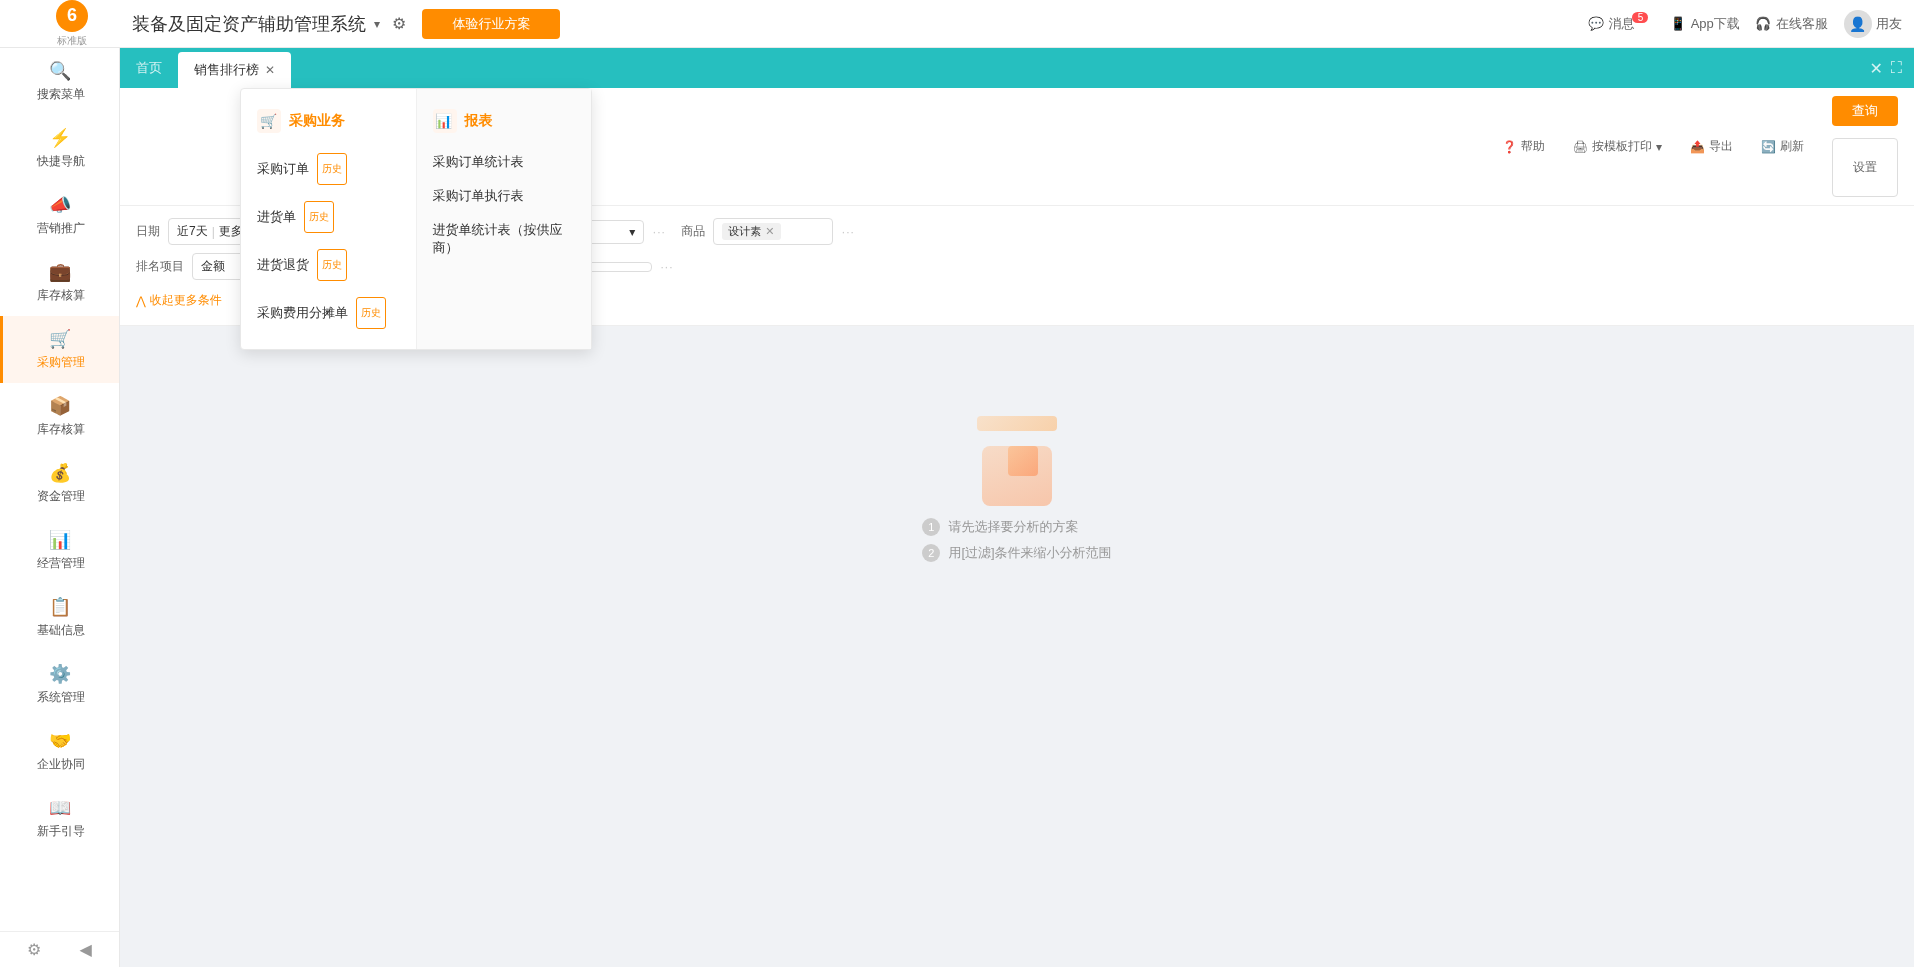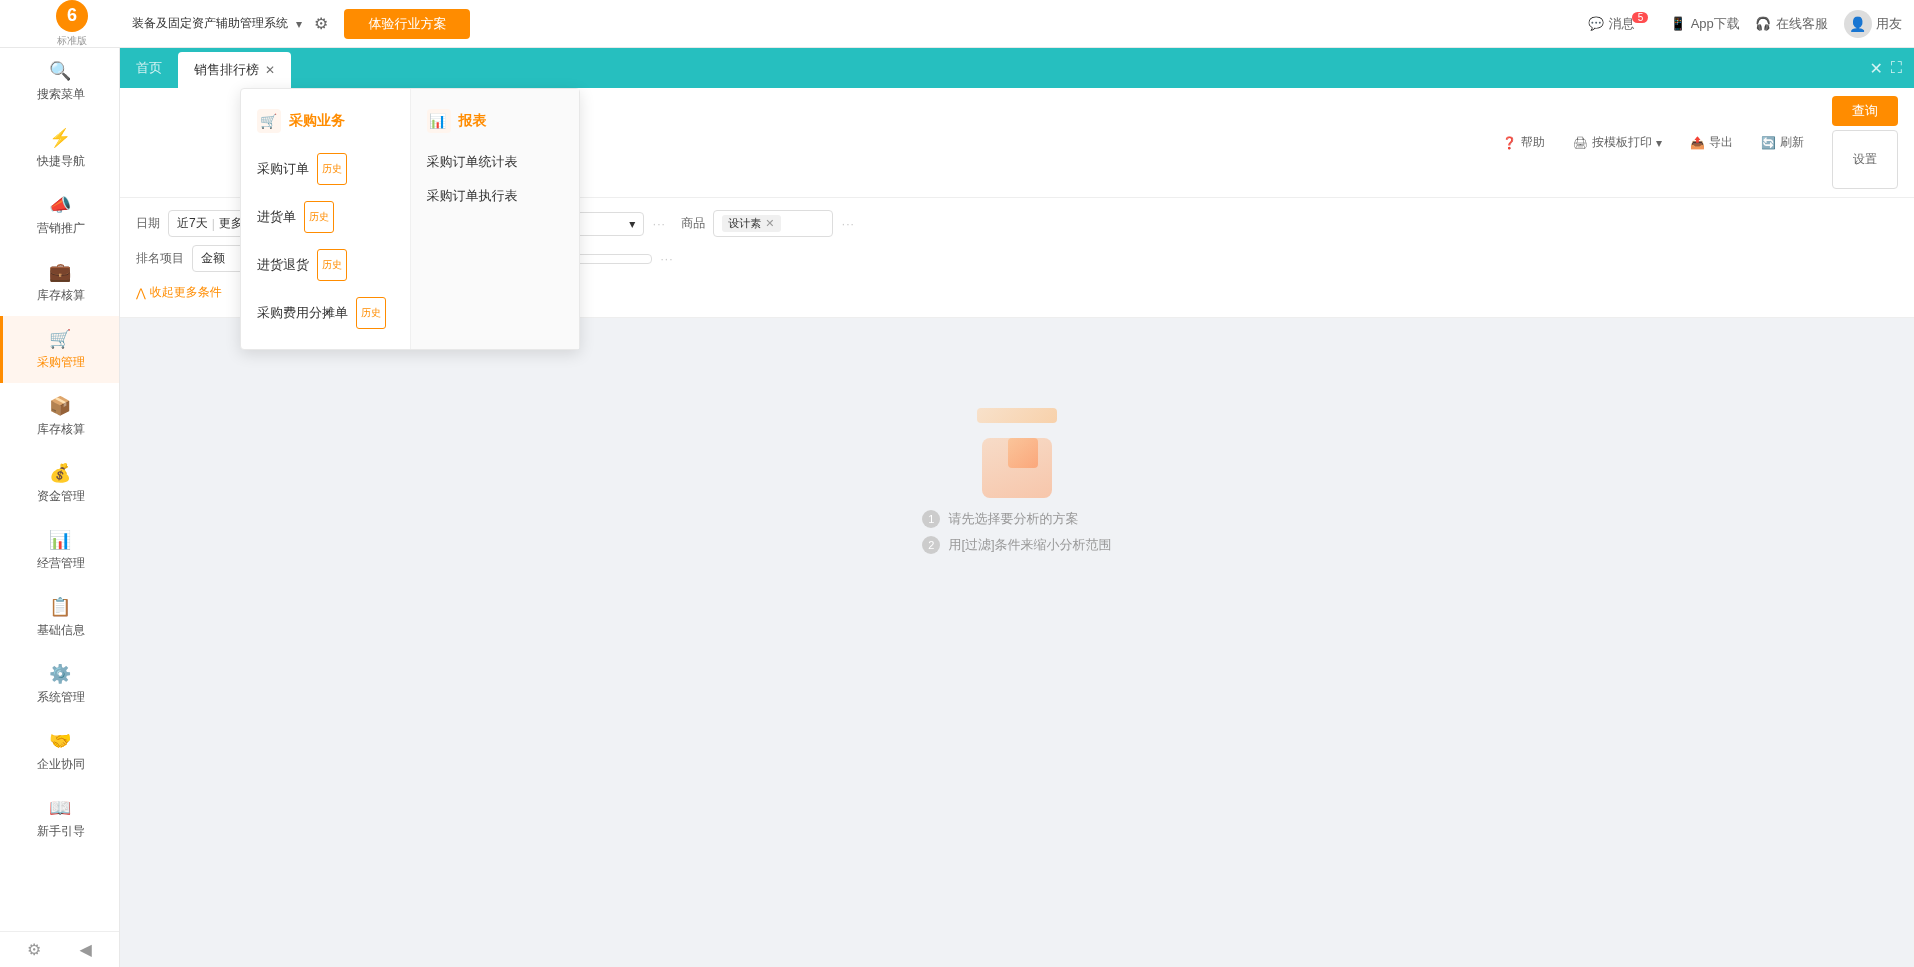--- a/index.html
+++ b/index.html
@@ -29,31 +29,31 @@
       border-radius: 50%;
       display: flex; align-items: center; justify-content: center;
       color: #fff; font-size: 18px; font-weight: bold;
     }
     .logo-subtitle { font-size: 10px; color: #999; margin-top: 2px; }
     .system-title-area {
       display: flex; align-items: center; gap: 8px;
       flex: 1;
     }
     .system-title {
-      font-size: 12px; color: #333;
+      font-size: 18px; color: #333;
     }
     .dropdown-arrow {
       cursor: pointer; color: #666; font-size: 12px;
     }
     .settings-icon {
       color: #666; font-size: 16px; cursor: pointer; margin-left: 4px;
     }
     .industry-btn {
       background: #ff8c00; color: #fff; border: none;
-      padding: 6px 24px; border-radius: 4px; cursor: pointer; font-size: 13px;
+      padding: 6px 30px; border-radius: 4px; cursor: pointer; font-size: 13px;
       margin-left: 8px;
     }
     .top-right {
       display: flex; align-items: center; gap: 16px; margin-left: auto;
     }
     .top-right-item {
       display: flex; align-items: center; gap: 4px;
       color: #666; font-size: 13px; cursor: pointer;
     }
     .badge {
@@ -359,21 +359,21 @@
           <span>▾</span>
         </div>
         <div class="toolbar-btn">
           <span>📤</span>
           <span>导出</span>
         </div>
         <div class="toolbar-btn">
           <span>🔄</span>
           <span>刷新</span>
         </div>
-        <div style="display:flex;flex-direction:column;gap:4px;margin-left:8px;">
+        <div style="display:flex;flex-direction:column;gap:12px;margin-left:8px;">
           <button class="query-btn">查询</button>
           <button class="set-btn">设置</button>
         </div>
       </div>
 
       <div class="filter-area">
         <div class="filter-row">
           <div class="filter-item">
             <span class="filter-label">日期</span>
             <div class="filter-value">
@@ -478,16 +478,19 @@
         <div class="dropdown-col-header" style="color:#ff8c00;">
           <div class="dropdown-col-header-icon">📊</div>
           <span>报表</span>
         </div>
         <div class="dropdown-item">
           <span>采购订单统计表</span>
         </div>
         <div class="dropdown-item">
           <span>采购订单执行表</span>
         </div>
+        <div class="dropdown-item">
+          <span>进货单统计表（按供应商）</span>
+        </div>
       </div>
     </div>
   </div>
 </div>
 
 </body></html>

